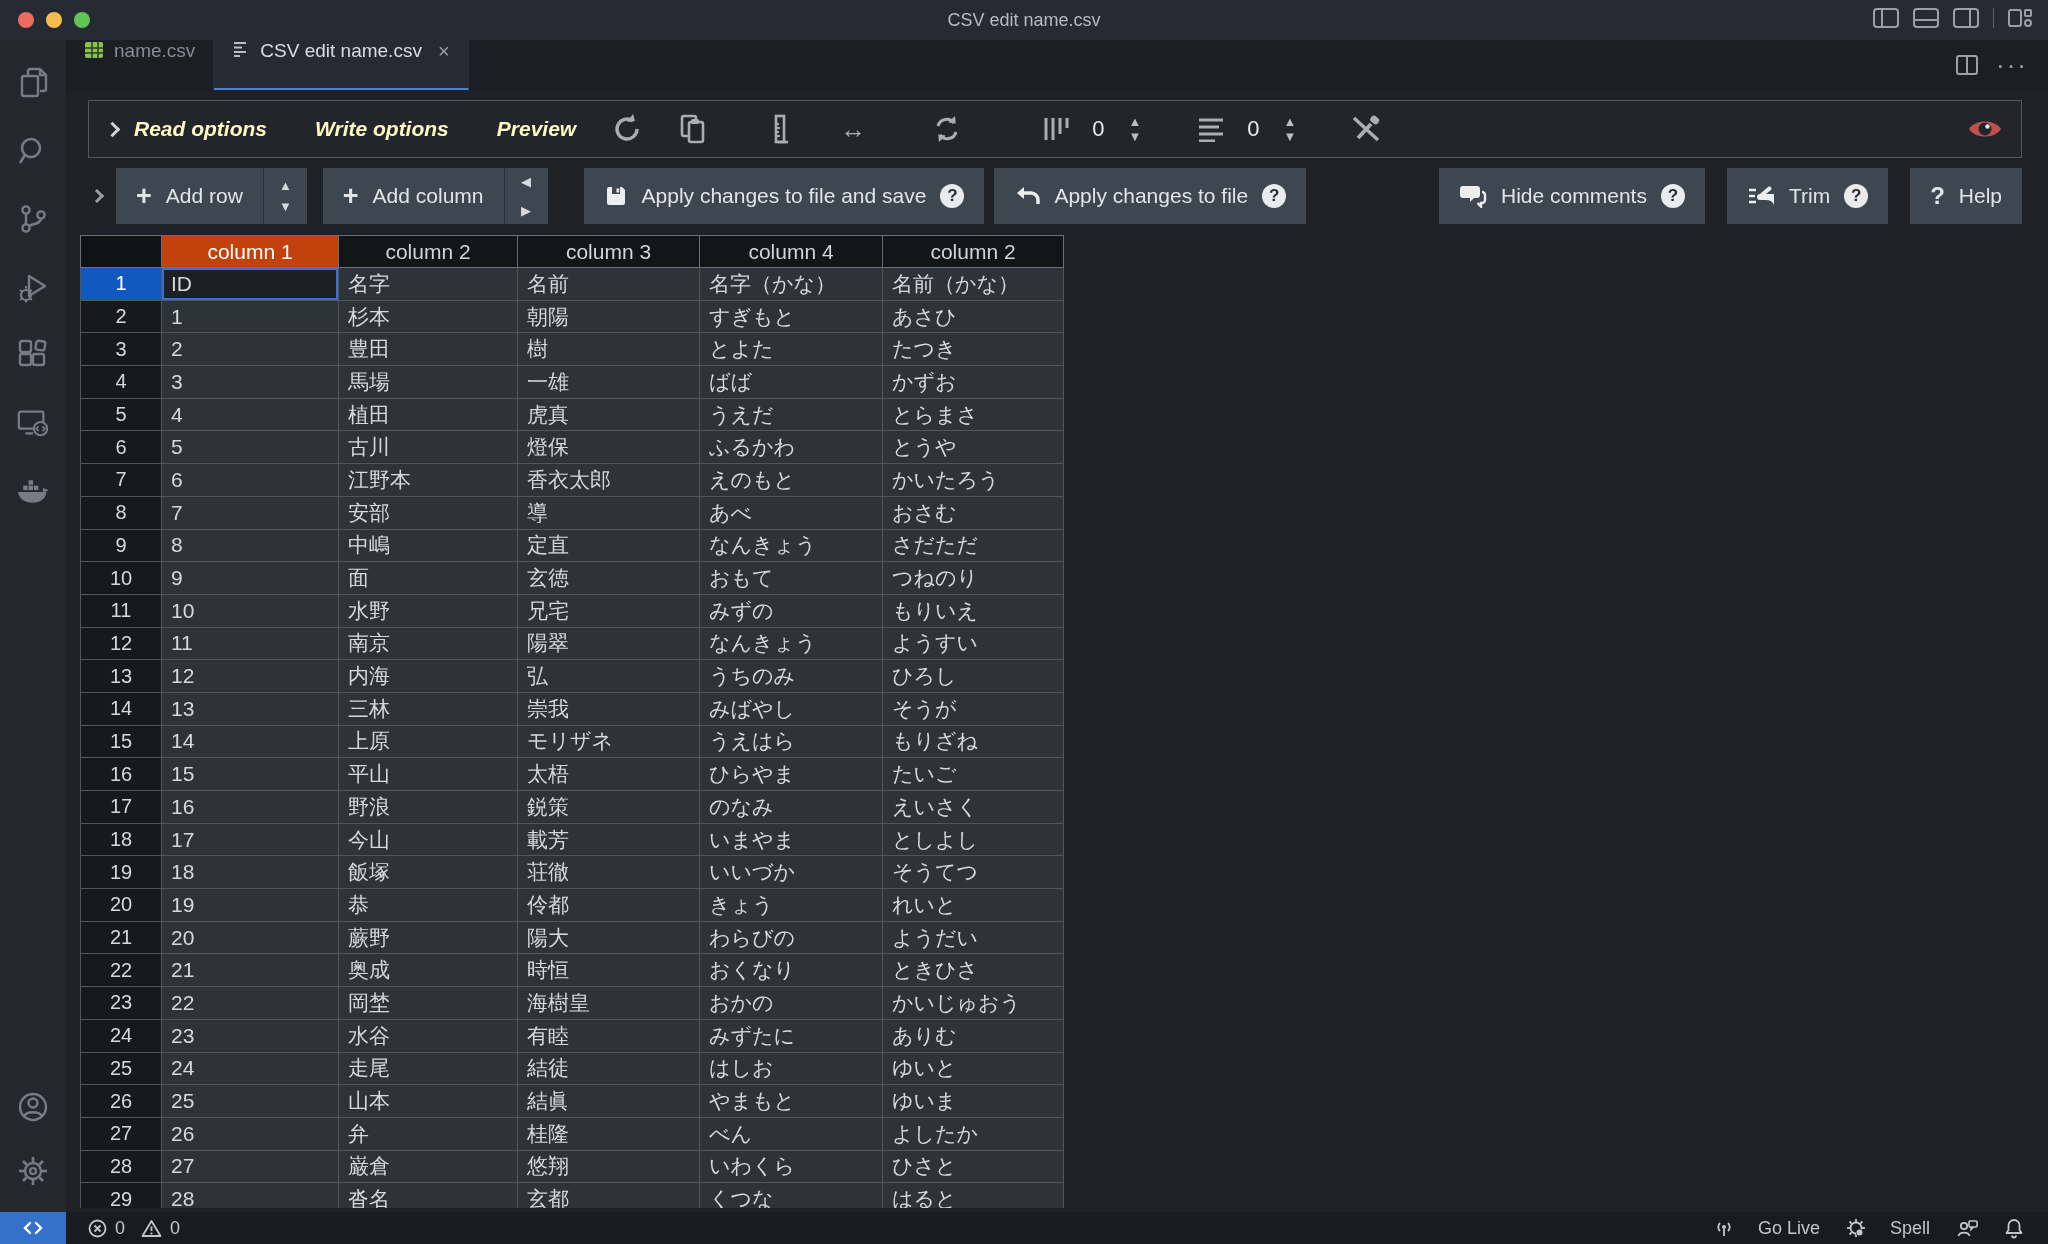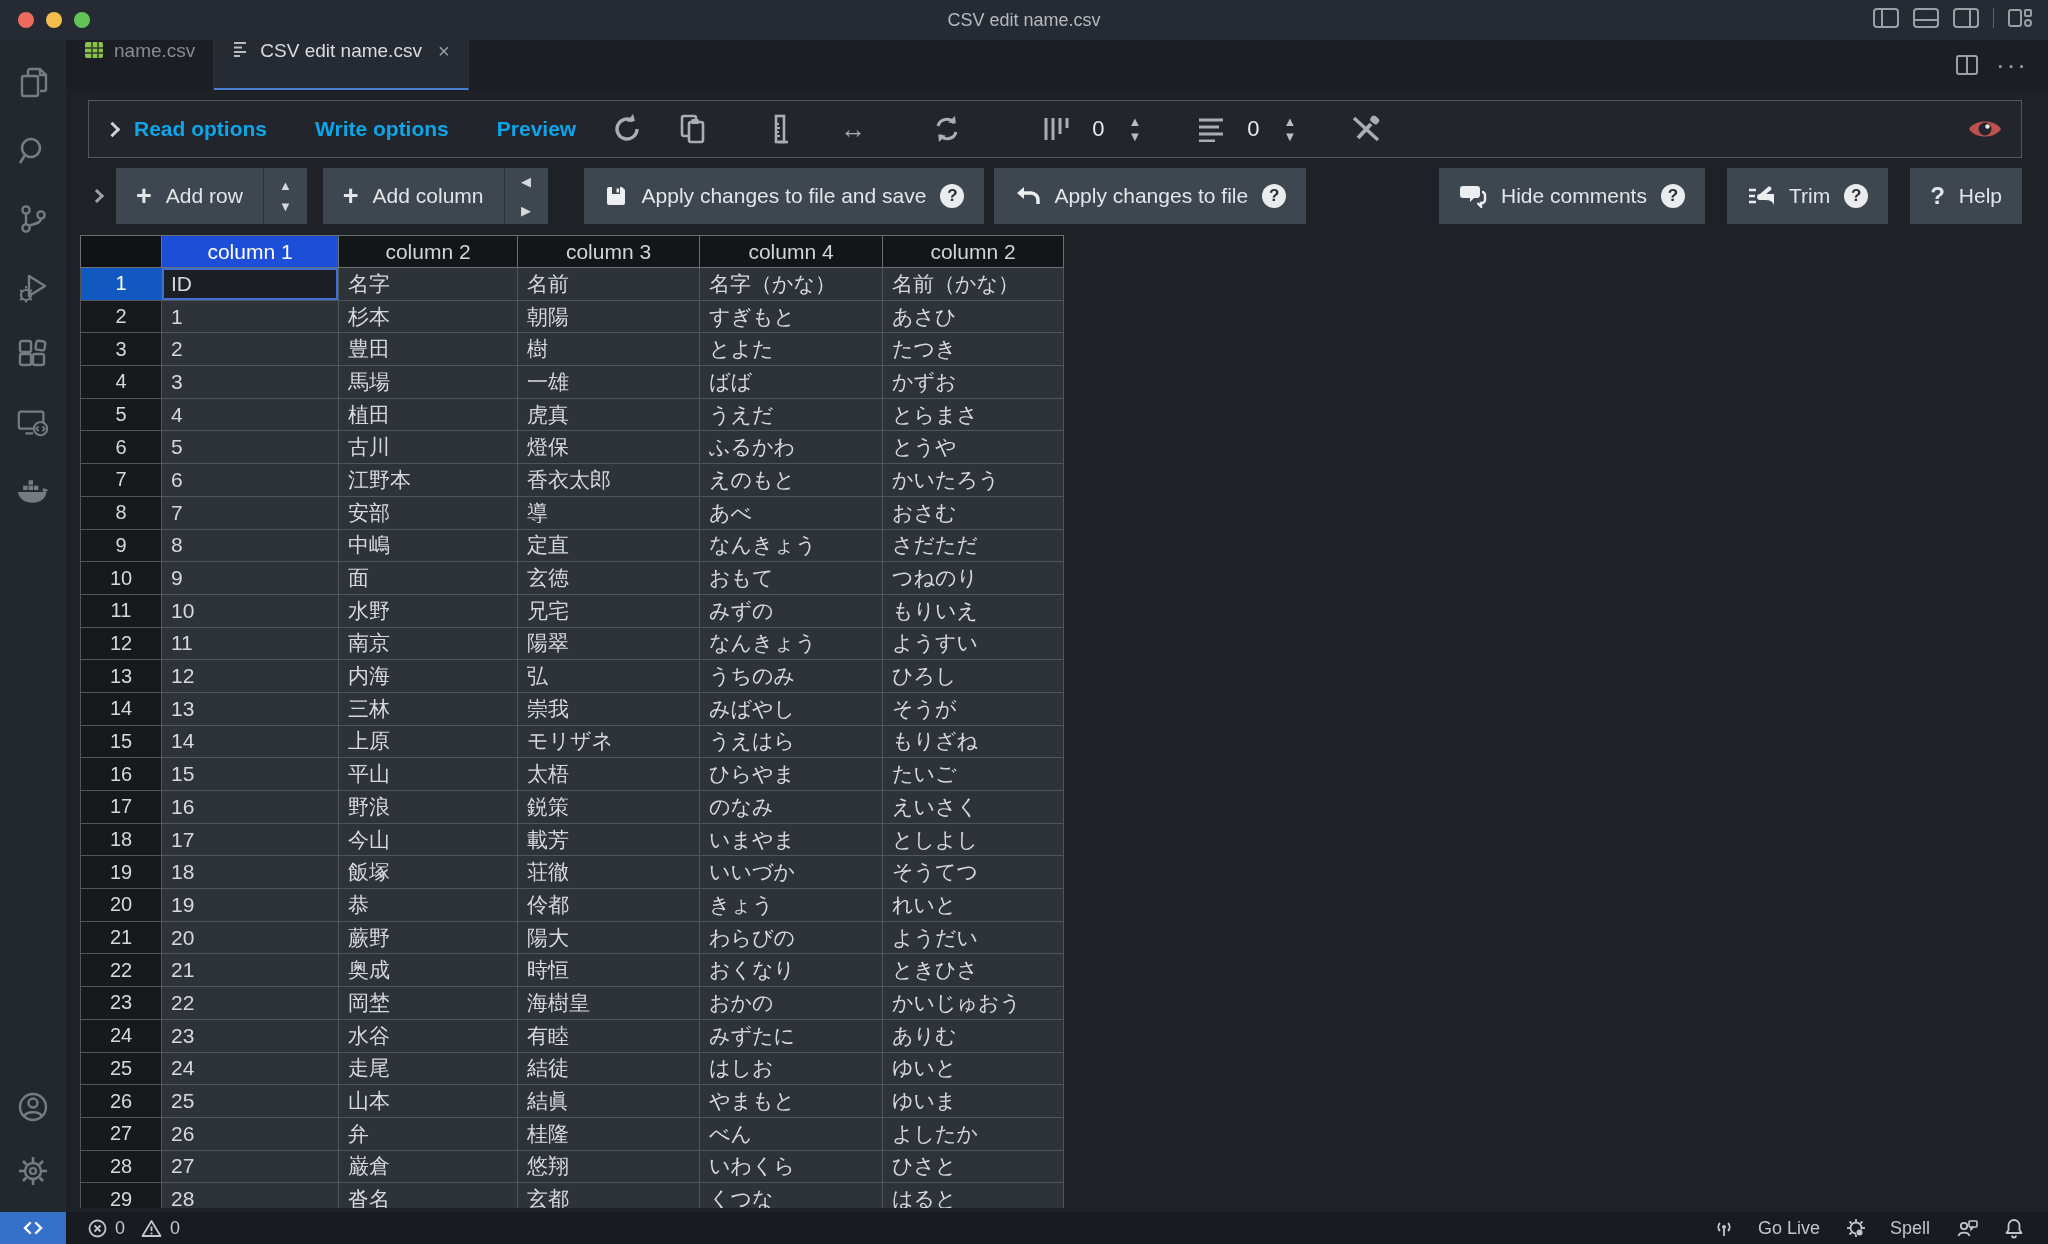--- a/index.html
+++ b/index.html
@@ -23,21 +23,21 @@
   
   .tabbar { position:absolute; left:66px; top:40px; right:0; height:50px; background:#1b1e24; display:flex; align-items:stretch; }
   .tab { display:flex; align-items:flex-start; gap:10px; padding:0 18px; font-size:19px; color:#868c93; border-right:1px solid #2a2e34; }
   .tab.active { background:#262b33; color:#d9dce0; border-bottom:2px solid #4a7fd4; }
   .tab .close { font-size:20px; color:#9aa0a6; margin-left:6px; }
   .tabbar-right { margin-left:auto; display:flex; align-items:center; gap:18px; padding-right:20px; color:#9aa0a6; }
   .more-dots { font-size:26px; letter-spacing:2px; color:#9aa0a6; }
 
   
   .toolbar { position:absolute; left:88px; top:100px; width:1934px; height:58px; background:#22262c; border:1px solid #53585e; display:flex; align-items:center; padding:0 18px; }
-  .toolbar .label { font-weight:bold; font-size:21px; color:#0ea5e9; }
+  .toolbar .label { font-weight:bold; font-size:21px; color:#fef9c3;font-style:italic; }
   .chev { width:11px; height:11px; border-right:3px solid #cfd3d7; border-top:3px solid #cfd3d7; transform:rotate(45deg); display:inline-block; }
   .tool-ic { display:inline-flex; align-items:center; justify-content:center; }
   .num { font-size:22px; color:#e8eaec; }
   .stepper { display:flex; flex-direction:column; line-height:11px; font-size:13px; color:#b9bdc2; text-align:center; gap:4px; }
   .arrow-lr { font-size:26px; color:#a9aeb3; }
   .toolbar-right { margin-left:auto; display:flex; align-items:center; }
 
   
   .actionrow { position:absolute; left:88px; top:168px; width:1934px; height:56px; display:flex; align-items:center; }
   .row-chev { width:10px; height:10px; border-right:3px solid #9aa0a6; border-top:3px solid #9aa0a6; transform:rotate(45deg); margin:0 14px 0 4px; }
@@ -47,21 +47,21 @@
   .btn-step.horiz { gap:14px; }
   .qbadge { width:24px; height:24px; border-radius:50%; background:#e9ebed; color:#272c33; font-weight:bold; font-size:17px; display:flex; align-items:center; justify-content:center; }
   .action-right { margin-left:auto; display:flex; align-items:center; gap:22px; }
 
   
   #grid { position:absolute; left:80px; top:235px; width:986px; height:973px; overflow:hidden; background:#1e2227; }
   .trow { display:grid; grid-template-columns:82px 177px 179px 182px 183px 181px; height:32.7px; }
   .trow.header-row { height:33px; }
   .hcell { background:#131619; color:#d2d5d8; font-size:21px; display:flex; align-items:center; justify-content:center; border-right:1px solid #6b7074; border-bottom:1px solid #6b7074; border-top:1px solid #6b7074; }
   .hcell.corner { background:#101214; border-left:1px solid #6b7074; }
-  .hcell.sel { background:#1d4ed8; color:#ffffff; }
+  .hcell.sel { background:#c2410c; color:#ffffff; }
   .cell { background:#2d3338; font-size:21px; display:flex; align-items:center; padding:0 9px; border-right:1px solid #50565a; border-bottom:1px solid #50565a; white-space:nowrap; overflow:hidden; }
   .cell.rownum { background:#17191c; justify-content:center; padding:0; border-left:1px solid #50565a; font-size:20px; }
   .cell.rownum.sel { background:#1159c1; color:#ffffff; }
   .cell.selcell { background:#1c2024; box-shadow:inset 0 0 0 2px #3f6fd1; }
 
   
   .statusbar { position:absolute; left:0; bottom:0; width:2048px; height:32px; background:#181b20; display:flex; align-items:center; font-size:18px; color:#c2c7cd; }
   .remote { width:66px; height:32px; background:#3570c9; display:flex; align-items:center; justify-content:center; }
   .sb-group { display:flex; align-items:center; gap:8px; margin-left:22px; }
   .sb-right { margin-left:auto; display:flex; align-items:center; gap:26px; padding-right:24px; }

